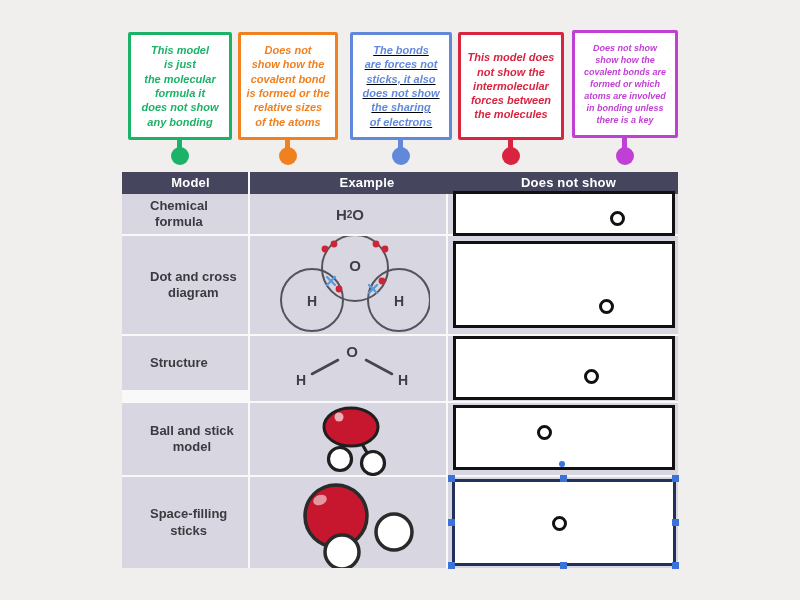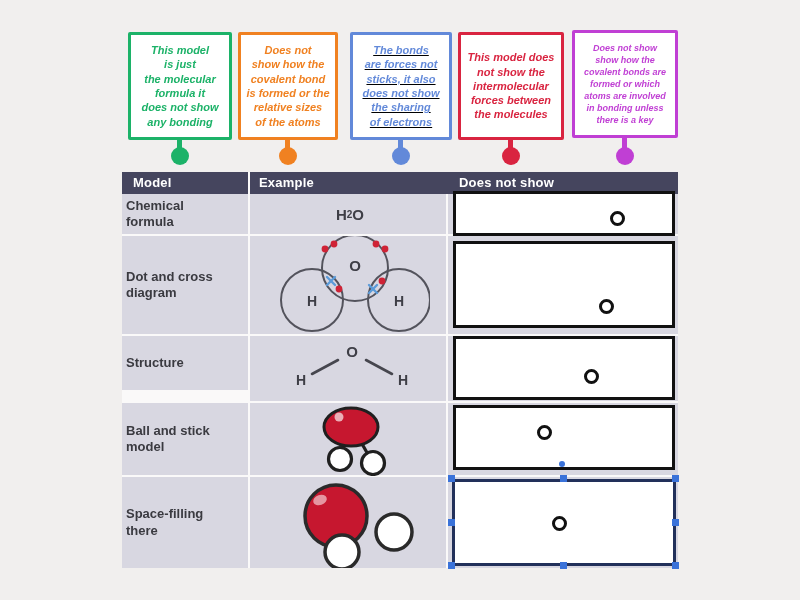--- a/index.html
+++ b/index.html
@@ -16,29 +16,29 @@
   }
   .callout-text{
     white-space:pre-line; width:100%;
     font-style:italic; font-weight:bold; font-size:11px; line-height:1.3;
   }
   .callout-text.small{ font-size:9px; line-height:1.35; }
   .pin-stem{ position:absolute; top:137px; width:5px; height:13px; }
   .pin-dot{ position:absolute; top:147px; width:18px; height:18px; border-radius:50%; }
   
   .table{ position:absolute; left:122px; top:172px; width:556px; height:396px; background:#faf9f9; }
-  .cell{ position:absolute; box-sizing:border-box; }
+  .cell{ position:absolute; box-sizing:border-box;text-align:center; }
   .th{
     height:22px; color:#ffffff; font-weight:bold; font-size:13px; line-height:22px;
     padding-left:11px; letter-spacing:.2px;
   }
   .td{ display:flex; align-items:center; }
   .row-label{
     font-weight:bold; font-size:13px; line-height:1.25; color:#3a3a40;
-    padding-left:4px; white-space:pre-line;
+    padding-left:28px; white-space:pre-line;
   }
   
   .formula-cell{
     position:absolute; display:flex; align-items:center; justify-content:center;
     font-weight:bold; font-size:15px; color:#3e3e46;
   }
   .formula-cell sub{ font-size:10px; }
   svg{ position:absolute; }
   .atom-letter{ font-family:"Liberation Sans", sans-serif; font-weight:bold; fill:#3e3e46; }
   
@@ -139,21 +139,21 @@
 
     <div class="cell td" style="left: 0px; top: 231px; width: 126px; height: 72px; background-color: rgb(216, 215, 225);">
         <span class="row-label">Ball and stick
 model</span>
       </div>
     <div class="cell td" style="left: 128px; top: 231px; width: 196px; height: 72px; background-color: rgb(216, 215, 225);"></div>
     <div class="cell td" style="left: 326px; top: 231px; width: 230px; height: 72px; background-color: rgb(216, 215, 225);"></div>
 
     <div class="cell td" style="left: 0px; top: 305px; width: 126px; height: 91px; background-color: rgb(216, 215, 225);">
         <span class="row-label">Space-filling
-there</span>
+sticks</span>
       </div>
     <div class="cell td" style="left: 128px; top: 305px; width: 196px; height: 91px; background-color: rgb(216, 215, 225);"></div>
     <div class="cell td" style="left: 326px; top: 305px; width: 230px; height: 91px; background-color: rgb(216, 215, 225);"></div>
   </div>
 
   <div class="formula-cell" style="left:250px;top:192px;width:200px;height:44px">
     <span>H</span>
       <sub>2</sub>
       <span>O</span>
   </div>

